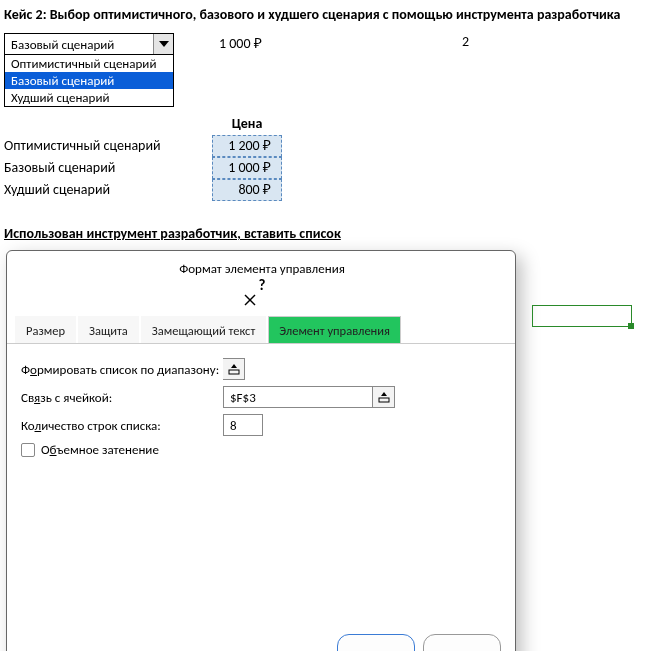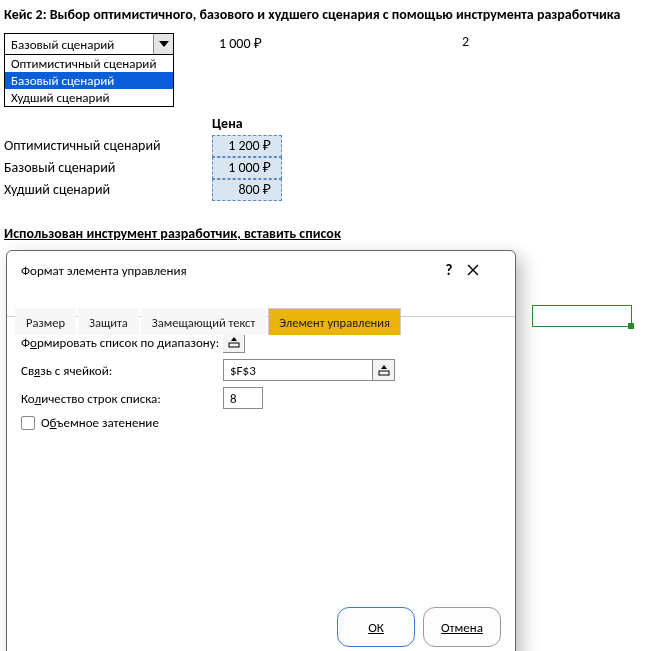--- a/index.html
+++ b/index.html
@@ -58,20 +58,21 @@
   .val-price { margin-left: 5px; }
   .val-idx { margin-left: 160px; }
   .price-section {
     display: flex;
     gap: 8px;
     margin-top: 6px;
   }
   .price-labels div { height: 22px; line-height: 22px; }
   .price-table { }
   .price-header {
+    text-align: center;
     font-weight: bold;
     height: 22px;
     line-height: 22px;
     width: 70px;
   }
   .price-cell {
     width: 70px;
     height: 22px;
     line-height: 20px;
     text-align: right;
@@ -91,20 +92,21 @@
     background: #fff;
     box-shadow: 6px 6px 18px rgba(0,0,0,0.25);
     position: relative;
     font-size: 13px;
     margin-left: 2px;
   }
   .dialog-titlebar {
     display: flex;
     align-items: center;
     padding: 10px 12px 10px 14px;
+    flex-direction: column;
   }
   .dialog-title { flex: 1; }
   .dialog-help {
     width: 36px;
     text-align: center;
     font-size: 15px;
     font-weight: bold;
   }
   .dialog-close {
     width: 36px;
@@ -118,25 +120,25 @@
     gap: 2px;
   }
   .tab {
     padding: 6px 10px 5px 10px;
     font-size: 12.5px;
     color: #222;
     border: 1px solid transparent;
     border-bottom: none;
     background: #f7f7f7;
     position: relative;
-    top: 19px;
+    top: 0;
   }
   .tab.active {
     border-color: #ccc;
-    background: #eab308;
+    background: #22c55e;
   }
   .dialog-body {
     padding: 14px 14px 0 14px;
     min-height: 280px;
   }
   .form-row {
     display: flex;
     align-items: center;
     margin-bottom: 6px;
   }

